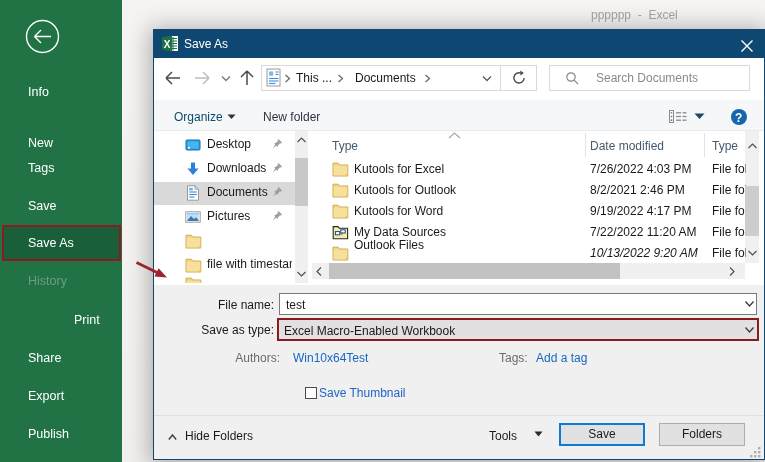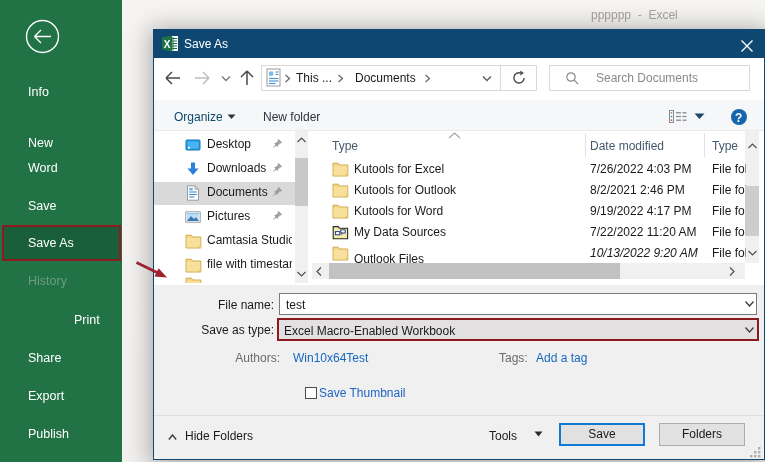--- a/index.html
+++ b/index.html
@@ -14,21 +14,21 @@
 <div class="abs" style="left:0;top:0;width:765px;height:462px;background:linear-gradient(180deg,#f5f4f3 0%,#f1f0ef 100%);"></div>
 <div class="abs" style="left:591px;top:8px;color:#a6a4a2;font-size:12px;white-space:pre;">pppppp&nbsp;&nbsp;-&nbsp;&nbsp;Excel</div>
 
 <div class="abs" style="left:0;top:0;width:122px;height:462px;background:#217346;"></div>
 <svg class="abs" style="left:25px;top:19px;" width="35" height="35" viewBox="0 0 35 35">
   <circle cx="17.5" cy="17.5" r="16" fill="none" stroke="#ffffff" stroke-width="1.4"></circle>
   <path d="M9.5 17.5 H26 M9.5 17.5 l6.5 -6.5 M9.5 17.5 l6.5 6.5" fill="none" stroke="#ffffff" stroke-width="1.4"></path>
 </svg>
 <div class="abs sb" style="left:28px;top:85px;">Info</div>
 <div class="abs sb" style="left:28px;top:136px;">New</div>
-<div class="abs sb" style="left:28px;top:161px;">Word</div>
+<div class="abs sb" style="left:28px;top:161px;">Tags</div>
 <div class="abs sb" style="left:28px;top:199px;">Save</div>
 <div class="abs" style="left:2px;top:225px;width:119px;height:36px;background:#19603a;border:2px solid #8f1b20;"></div>
 <div class="abs sb" style="left:28px;top:236px;">Save As</div>
 <div class="abs sb" style="left:28px;top:274px;color:#6e9c82;">History</div>
 <div class="abs sb" style="left:44px;top:313px;margin-left:30px;">Print</div>
 <div class="abs sb" style="left:28px;top:351px;">Share</div>
 <div class="abs sb" style="left:28px;top:389px;">Export</div>
 <div class="abs sb" style="left:28px;top:427px;">Publish</div>
 
 <svg class="abs" style="left:130px;top:255px;z-index:60;" width="50" height="32" viewBox="0 0 50 32">
@@ -196,21 +196,20 @@
           <rect x="3.9" y="1.2" width="5.2" height="1.6" rx="0.8"></rect>
           <rect x="4.9" y="2.8" width="3.2" height="3.4"></rect>
           <path d="M4.3 6.2 h4.4 v1.2 h-1.5 l-0.7 4.4 l-0.7 -4.4 h-1.5 Z"></path>
         </g>
       </svg></div>
     <div class="abs" style="left:31px;top:102px;width:17px;height:16px;"><svg width="17" height="16" viewBox="0 0 17 16">
         <path d="M1 2.2 H6.2 L7.8 4 H15.8 V15 H1 Z" fill="#f2d586" stroke="#d3a94e" stroke-width="1"></path>
         <path d="M1.6 4.8 H15.2 V14.4 H1.6 Z" fill="#f6E09c"></path>
         <path d="M12.5 15 L15.8 15 L15.8 11.5 Z" fill="#e8c465"></path>
       </svg></div>
-    <div class="abs" style="left:53px;top:102px;width:85px;height:17px;overflow:hidden;white-space:nowrap;">Camtasia Studio</div>
     <div class="abs" style="left:31px;top:126px;width:17px;height:16px;"><svg width="17" height="16" viewBox="0 0 17 16">
         <path d="M1 2.2 H6.2 L7.8 4 H15.8 V15 H1 Z" fill="#f2d586" stroke="#d3a94e" stroke-width="1"></path>
         <path d="M1.6 4.8 H15.2 V14.4 H1.6 Z" fill="#f6E09c"></path>
         <path d="M12.5 15 L15.8 15 L15.8 11.5 Z" fill="#e8c465"></path>
       </svg></div>
     <div class="abs" style="left:53px;top:126px;width:85px;height:17px;overflow:hidden;white-space:nowrap;">file with timestamp</div>
     <div class="abs" style="left:31px;top:145px;width:17px;height:16px;"><svg width="17" height="16" viewBox="0 0 17 16">
         <path d="M1 2.2 H6.2 L7.8 4 H15.8 V15 H1 Z" fill="#f2d586" stroke="#d3a94e" stroke-width="1"></path>
         <path d="M1.6 4.8 H15.2 V14.4 H1.6 Z" fill="#f6E09c"></path>
         <path d="M12.5 15 L15.8 15 L15.8 11.5 Z" fill="#e8c465"></path>
@@ -268,21 +267,21 @@
         <path d="M7.8 9 L10 10.6 L10 8.2" fill="none" stroke="#707070" stroke-width="1"></path>
       </svg></div>
     <div class="abs" style="left:354px;top:225px;white-space:nowrap;">My Data Sources</div>
     <div class="abs" style="left:590px;top:225px;white-space:nowrap;">7/22/2022 11:20 AM</div>
     <div class="abs" style="left:712px;top:225px;width:34px;overflow:hidden;white-space:nowrap;">File fol</div>
     <div class="abs" style="left:332px;top:245px;width:17px;height:16px;"><svg width="17" height="16" viewBox="0 0 17 16">
         <path d="M1 2.2 H6.2 L7.8 4 H15.8 V15 H1 Z" fill="#f2d586" stroke="#d3a94e" stroke-width="1"></path>
         <path d="M1.6 4.8 H15.2 V14.4 H1.6 Z" fill="#f6E09c"></path>
         <path d="M12.5 15 L15.8 15 L15.8 11.5 Z" fill="#e8c465"></path>
       </svg></div>
-    <div class="abs" style="left:354px;top:252px;white-space:nowrap;">Outlook Files</div>
+    <div class="abs" style="left:354px;top:238px;white-space:nowrap;">Outlook Files</div>
     <div class="abs" style="left:590px;top:246px;white-space:nowrap;font-style:italic;">10/13/2022 9:20 AM</div>
     <div class="abs" style="left:712px;top:246px;width:34px;overflow:hidden;white-space:nowrap;">File fol</div>
   </div>
 
 <div class="abs" style="left:745px;top:131px;width:14px;height:132px;background:#f0f0f0;z-index:12;"></div>
 <div class="abs" style="left:745px;top:186px;width:14px;height:50px;background:#cdcdcd;z-index:13;"></div>
 <svg class="abs" style="left:748px;top:143px;z-index:13;" width="9" height="6" viewBox="0 0 9 6">
     <path d="M0.5 5 L4.5 1 L8.5 5" fill="none" stroke="#505050" stroke-width="1.2"></path>
   </svg>
 <svg class="abs" style="left:748px;top:250px;z-index:13;" width="9" height="6" viewBox="0 0 9 6">

